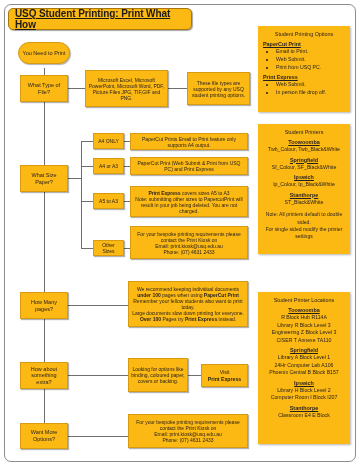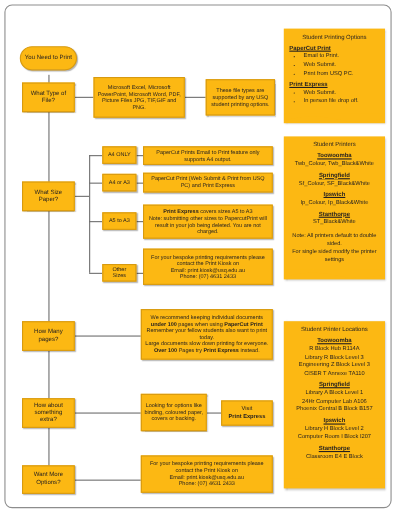--- a/index.html
+++ b/index.html
@@ -80,20 +80,23 @@
   .node .inner { width:100%; line-height:1.2; }
   .node .inner .l { display:block; }
 </style>
 </head>
 <body>
 
 <div id="canvas">
 
   <div class="frame"></div>
 
+  <div class="title">
+    <span>USQ Student Printing: Print What How</span>
+  </div>
 
   <div class="ln lnv" style="left:44px; top:68px; height:398px; height:0;"></div>
   <div class="ln lnv" style="left:44px; top:68px; height:368px;"></div>
 
   <div class="ln lnh" style="left:68px; top:88px; width:17px;"></div>
 
   <div class="ln lnh" style="left:168px; top:88px; width:19px;"></div>
 
   <div class="ln lnh" style="left:68px; top:178px; width:13px;"></div>
   <div class="ln lnv" style="left:81px; top:141px; height:107px;"></div>

